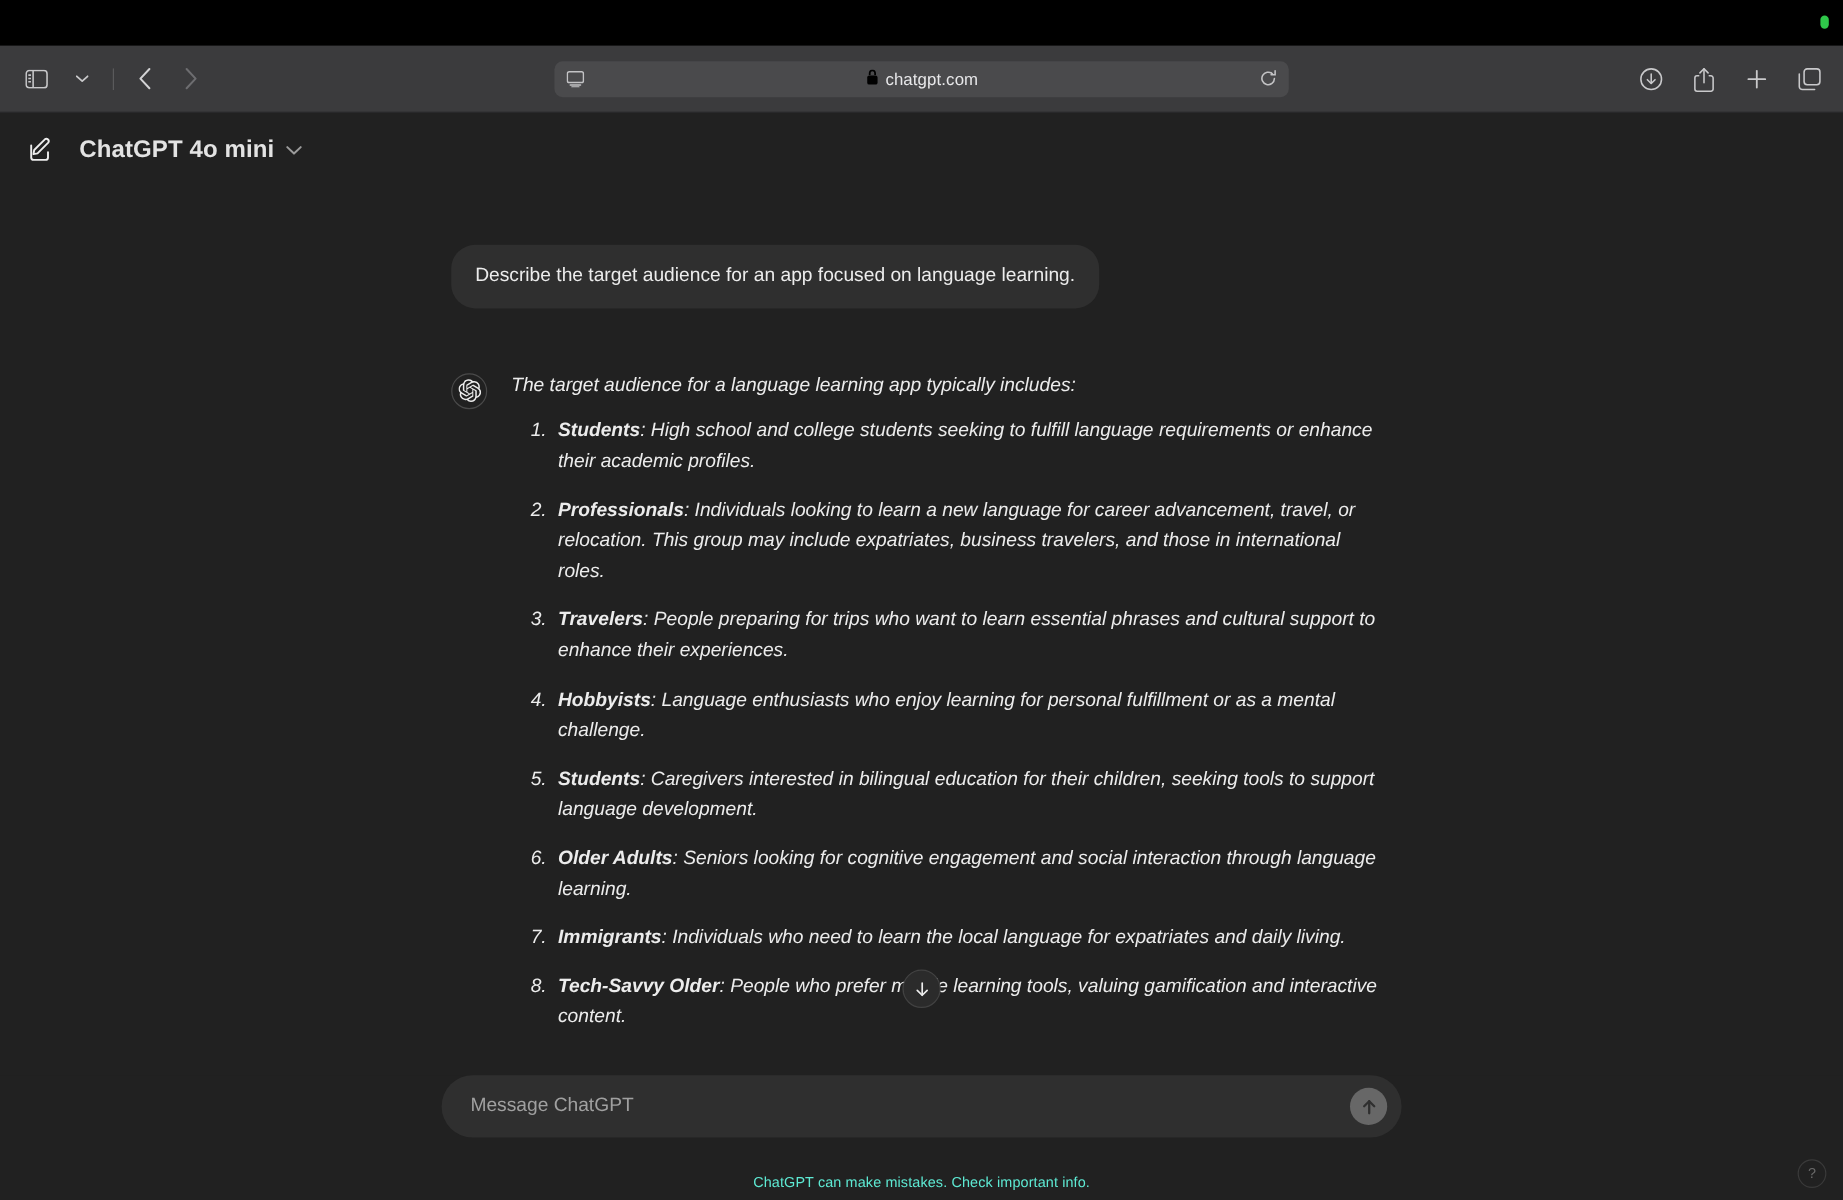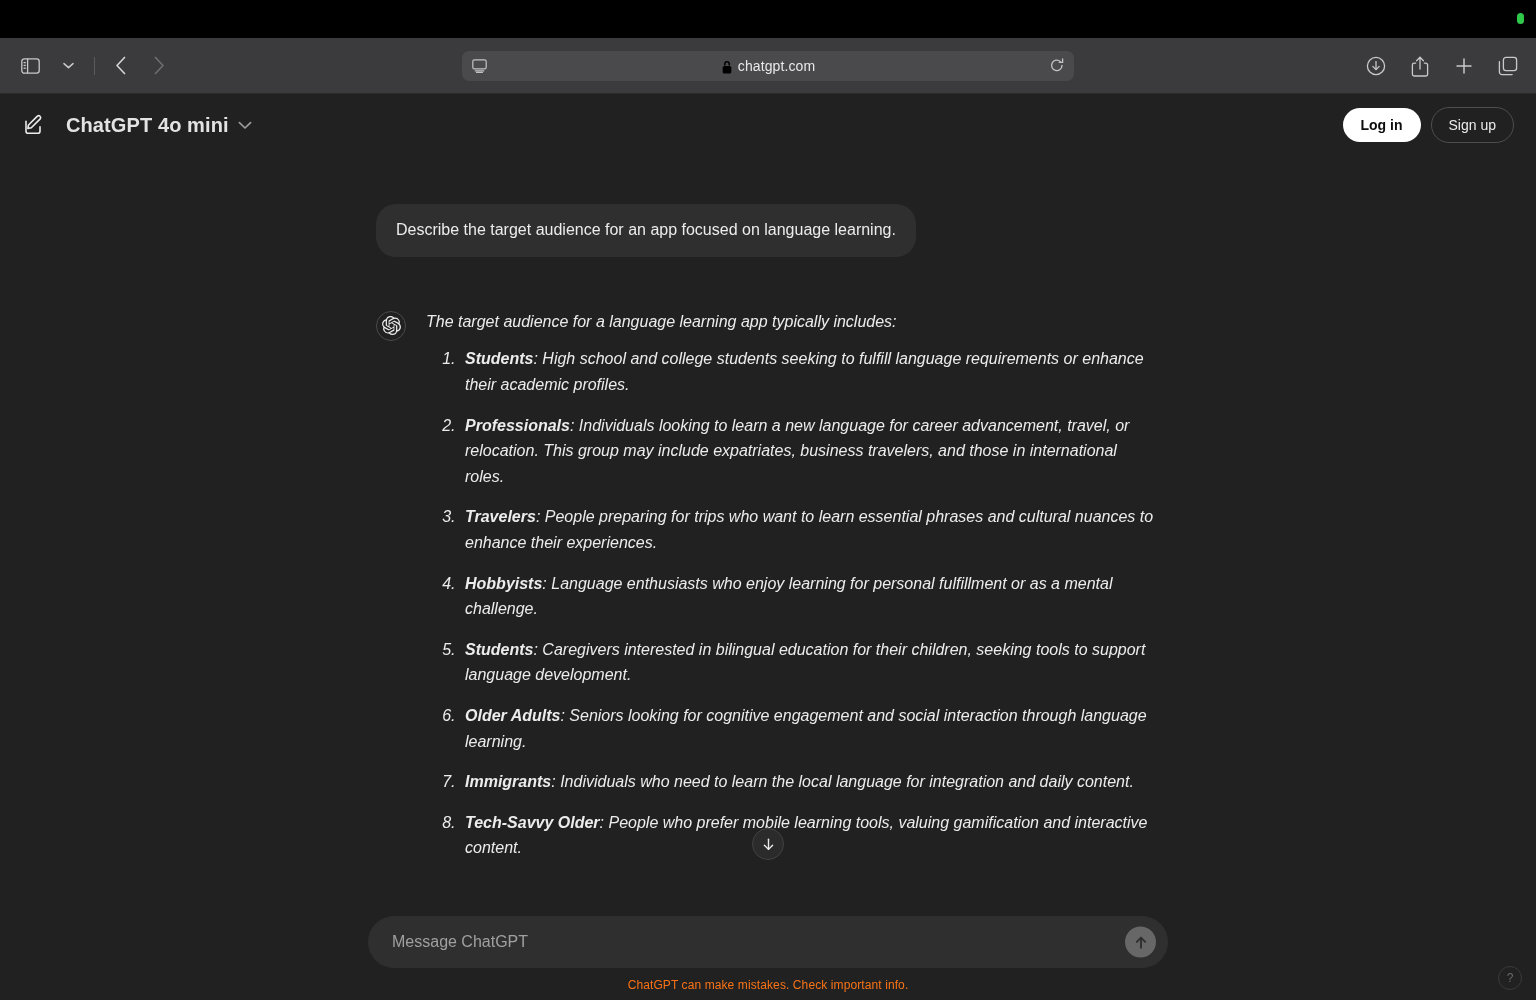--- a/index.html
+++ b/index.html
@@ -39,21 +39,21 @@
   .nav-btn.disabled { color:#6d6d70; }
 
   .urlbar {
     position:absolute; left:50%; transform:translateX(-50%);
     width:612px; height:30px;
     background:#4a4a4c; border-radius:7px;
     display:flex; align-items:center; padding:0 10px;
   }
   .urlbar .reader { color:#c3c3c5; display:flex; align-items:center; }
   .urlbar .url-center {
-    flex:1; display:flex; align-items:flex-end; justify-content:center; gap:6px;
+    flex:1; display:flex; align-items:flex-start; justify-content:center; gap:6px;
   }
   .urlbar .url-text {
     font-size:14px; color:#e8e8ea; letter-spacing:.1px;
   }
   .urlbar .reload { color:#c3c3c5; display:flex; align-items:center; }
 
   .tb-right {
     position:absolute; right:14px; top:0; height:56px;
     display:flex; align-items:center; gap:16px;
   }
@@ -144,22 +144,22 @@
   }
   .composer input::placeholder { color:#a0a0a0; }
   .send-btn {
     position:absolute; right:12px; top:50%; transform:translateY(-50%);
     width:31px; height:31px; border-radius:50%;
     background:#676767; border:none; cursor:pointer;
     display:flex; align-items:center; justify-content:center;
     color:#2f2f2f;
   }
   .disclaimer {
-    text-align:center; color:#f97316; font-size:12px;
-    margin-top:10px; letter-spacing:.1px;
+    text-align:center; color:#5eead4; font-size:12px;
+    margin-top:30px; letter-spacing:.1px;
   }
   .help-btn {
     position:absolute; right:14px; bottom:10px;
     width:24px; height:24px; border-radius:50%;
     border:1px solid #3a3a3a; color:#6a6a6a;
     display:flex; align-items:center; justify-content:center;
     font-size:12px; cursor:pointer;
   }
 </style>
 </head>
@@ -263,24 +263,20 @@
       </svg>
     </span>
     <div class="model-select">
       <span>ChatGPT 4o mini</span>
       <span class="chev">
         <svg width="14" height="9" viewBox="0 0 14 9" fill="none" stroke="currentColor" stroke-width="1.7" stroke-linecap="round" stroke-linejoin="round">
           <polyline points="1.4,1.6 7,7 12.6,1.6"></polyline>
         </svg>
       </span>
     </div>
-    <div class="auth-buttons">
-      <button class="btn-login">Log in</button>
-      <button class="btn-signup">Sign up</button>
-    </div>
   </div>
 
   <div class="conversation">
     <div class="thread">
 
       <div class="user-row">
         <div class="user-bubble">Describe the target audience for an app focused on language learning.</div>
       </div>
 
       <div class="assistant-row">
@@ -292,33 +288,33 @@
         <div class="assistant-body">
           <p class="intro">The target audience for a language learning app typically includes:</p>
           <ol>
             <li>
               <b>Students</b><span>: High school and college students seeking to fulfill language requirements or enhance their academic profiles.</span>
             </li>
             <li>
               <b>Professionals</b><span>: Individuals looking to learn a new language for career advancement, travel, or relocation. This group may include expatriates, business travelers, and those in international roles.</span>
             </li>
             <li>
-              <b>Travelers</b><span>: People preparing for trips who want to learn essential phrases and cultural nuances to enhance their experiences.</span>
+              <b>Travelers</b><span>: People preparing for trips who want to learn essential phrases and cultural support to enhance their experiences.</span>
             </li>
             <li>
               <b>Hobbyists</b><span>: Language enthusiasts who enjoy learning for personal fulfillment or as a mental challenge.</span>
             </li>
             <li>
               <b>Students</b><span>: Caregivers interested in bilingual education for their children, seeking tools to support language development.</span>
             </li>
             <li>
               <b>Older Adults</b><span>: Seniors looking for cognitive engagement and social interaction through language learning.</span>
             </li>
             <li>
-              <b>Immigrants</b><span>: Individuals who need to learn the local language for integration and daily content.</span>
+              <b>Immigrants</b><span>: Individuals who need to learn the local language for expatriates and daily living.</span>
             </li>
             <li>
               <b>Tech-Savvy Older</b><span>: People who prefer mobile learning tools, valuing gamification and interactive content.</span>
             </li>
           </ol>
           <p class="outro">Understanding these demographics helps tailor features, marketing strategies, and content to</p>
         </div>
       </div>
     </div>
 

